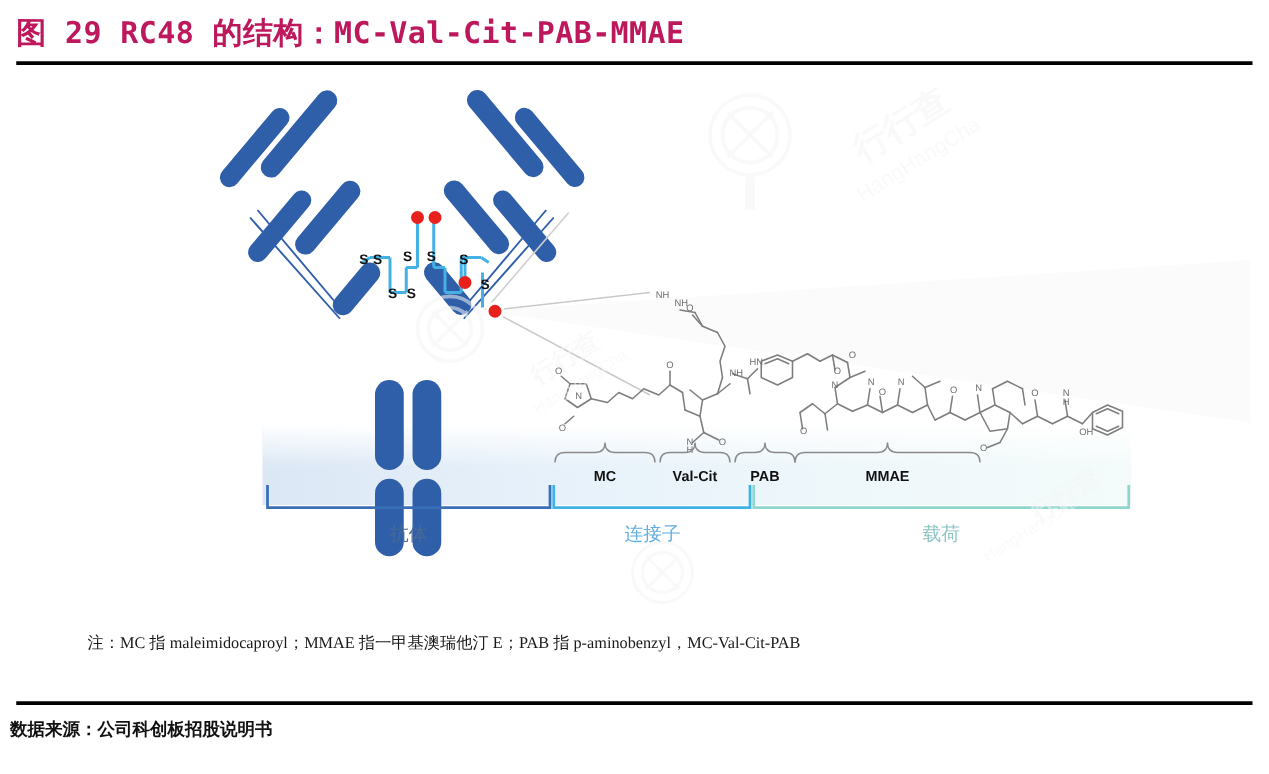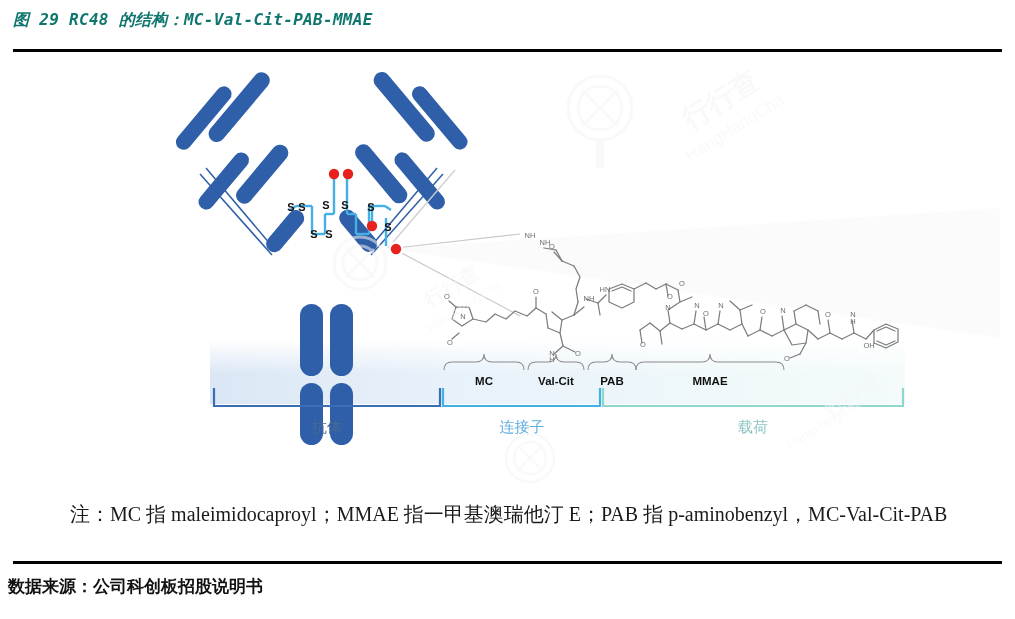--- a/index.html
+++ b/index.html
@@ -12,57 +12,56 @@
     font-family: "Liberation Serif", serif;
     overflow: hidden;
   }
 
   
   .fig-title {
     position: absolute;
     left: 13px; top: 10px;
     font-family: "DejaVu Sans Mono", monospace;
     font-weight: bold;
-    font-size: 16px;
+    font-size: 24px;
     letter-spacing: 0.3px;
-    color: #0f766e;
+    color: #be185d;
     white-space: nowrap;
-    font-style: italic;
   }
   .rule-top {
     position: absolute;
     left: 13px; top: 49px;
     width: 989px; height: 3px;
     background: #000;
   }
   .rule-bottom {
     position: absolute;
     left: 13px; top: 561px;
     width: 989px; height: 3px;
     background: #000;
   }
 
   
   .note {
     position: absolute;
     left: 36px; top: 503px;
     width: 950px;
     font-family: "Liberation Serif", serif;
-    font-size: 20px;
+    font-size: 13px;
     line-height: 22px;
     color: #1a1a1a;
   }
   .note .indent { display:inline-block; width: 34px; }
 
   
   .source {
     position: absolute;
     left: 8px; top: 575px;
     font-family: "DejaVu Sans", sans-serif;
-    font-size: 17px;
+    font-size: 14px;
     font-weight: 600;
     color: #111;
   }
 
   
   #diagram {
     position: absolute;
     left: 0; top: 58px;
     width: 1015px; height: 440px;
   }

